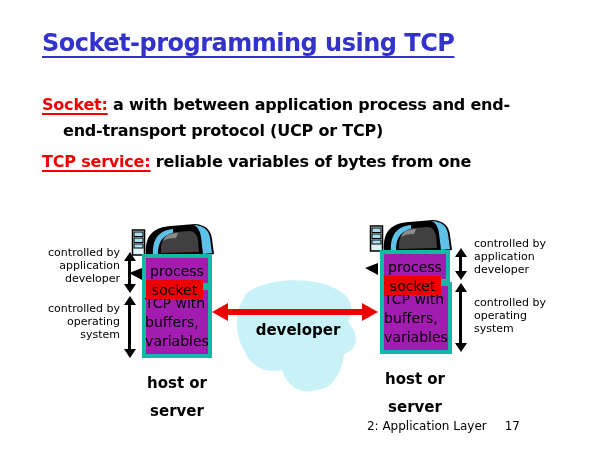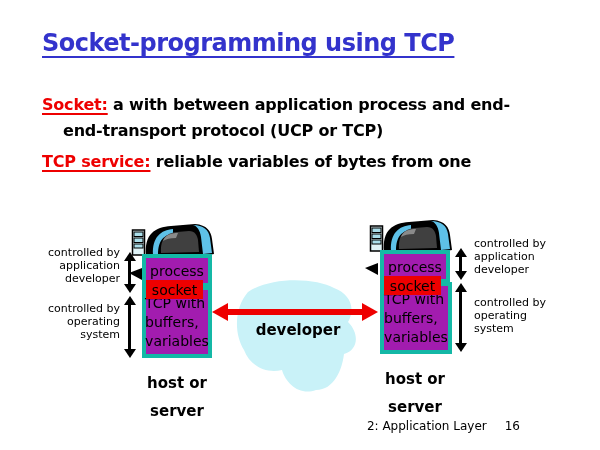--- a/index.html
+++ b/index.html
@@ -142,16 +142,16 @@
   <div class="varrow" style="left:459px;top:292px;height:51px;"></div>
 
   <div class="ctrl-label" style="left:474px;top:237px;width:92px;">controlled by
 application
 developer</div>
   <div class="ctrl-label" style="left:474px;top:296px;width:92px;">controlled by
 operating
 system</div>
 
   <div class="footer">
-    <span>2: Application Layer</span><span class="page-number">16</span>
+    <span>2: Application Layer</span><span class="page-number">17</span>
   </div>
 
 </div>
 
 </body></html>

